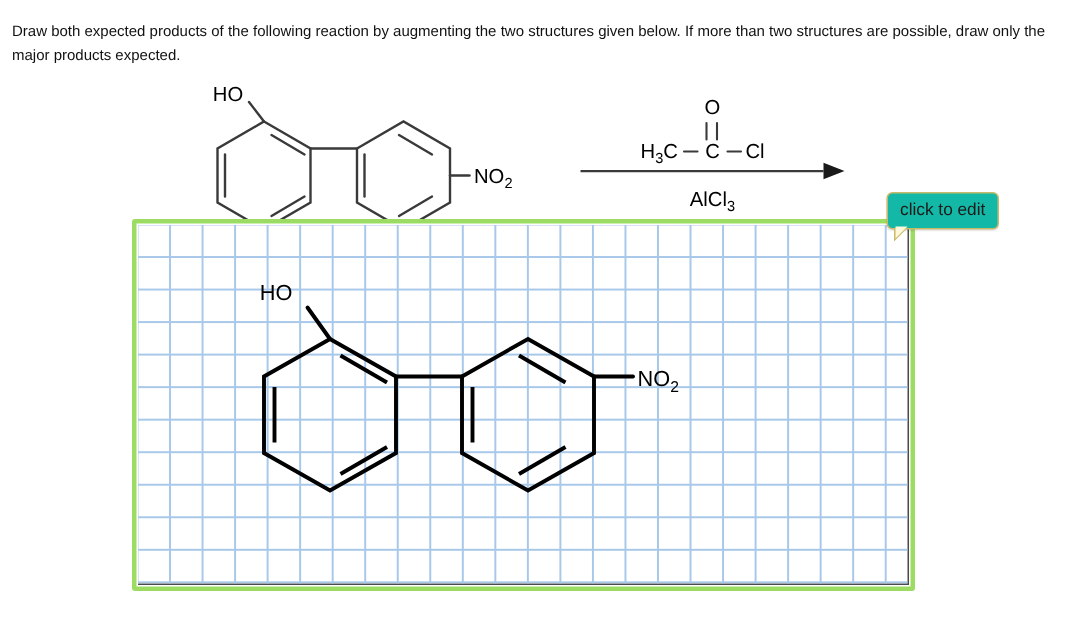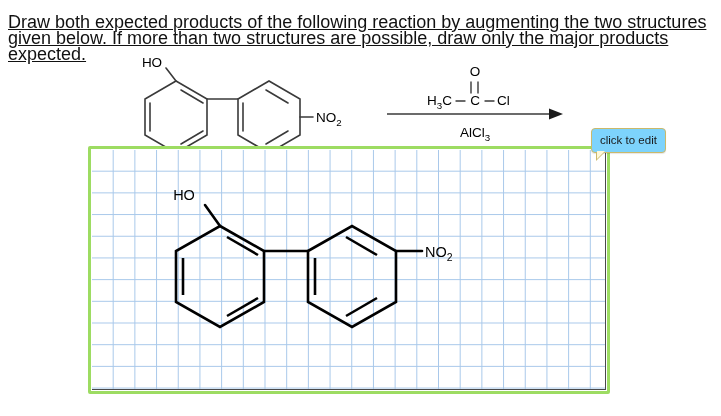--- a/index.html
+++ b/index.html
@@ -15,44 +15,43 @@
     font-family: "Liberation Sans", sans-serif;
     color: #000000;
   }
 
   
   #prompt {
     position: absolute;
     left: 8px;
     top: 14px;
     width: 700px;
-    font-size: 18px;
+    font-size: 10px;
     line-height: 16px;
     color: #111111;
-    text-decoration: underline;
   }
 
   
   #scheme {
     position: absolute;
     left: 0;
     top: 52px;
     width: 721px;
     height: 96px;
   }
 
   .svg-layer { display: block; }
 
   
   #tooltip {
     position: absolute;
     left: 591px;
     top: 128px;
     padding: 4px 8px 5px 8px;
-    background: #7dd3fc;
+    background: #14b8a6;
     border: 1px solid #cbb96a;
     border-radius: 4px;
     font-size: 11.5px;
     line-height: 14px;
     color: #1a1a1a;
     white-space: nowrap;
     z-index: 40;
     box-shadow: 0 1px 1px rgba(0,0,0,0.10);
   }
   #tooltip .tail-outer,

